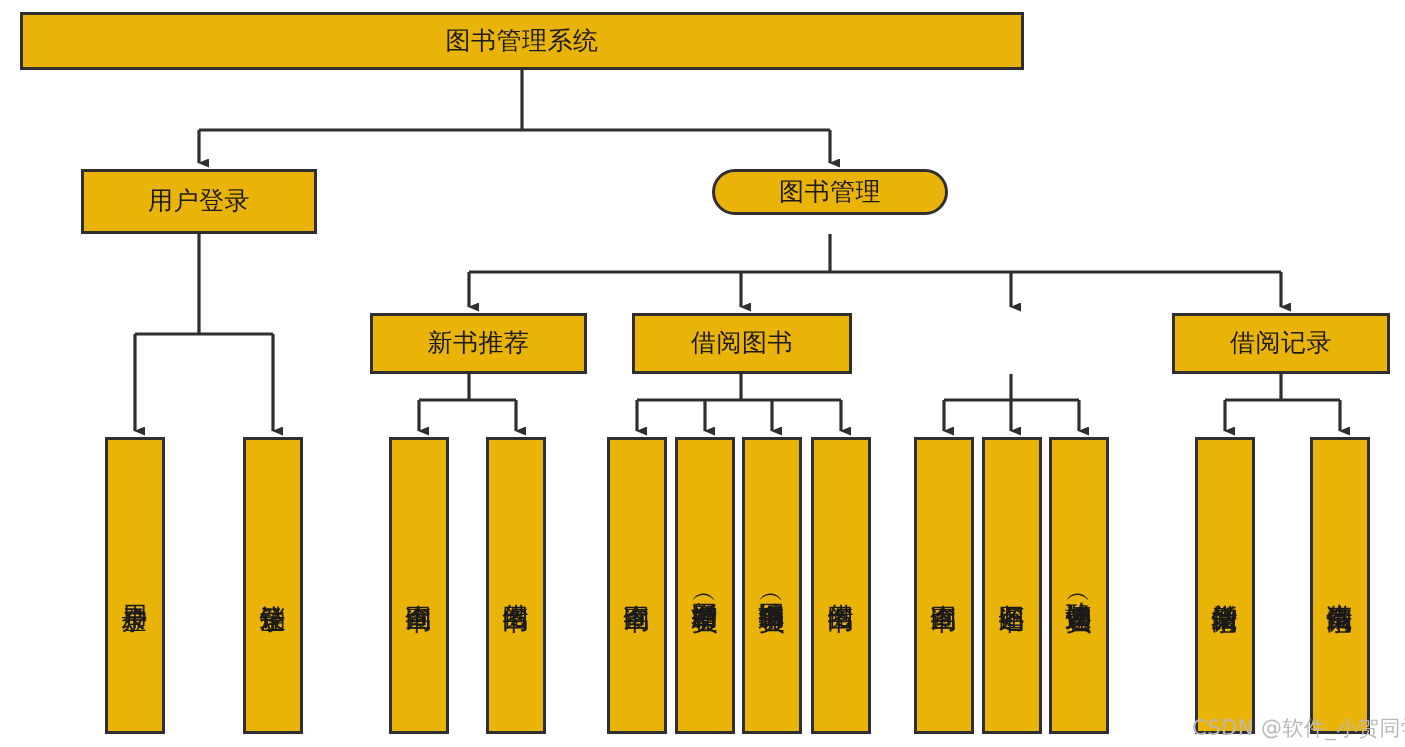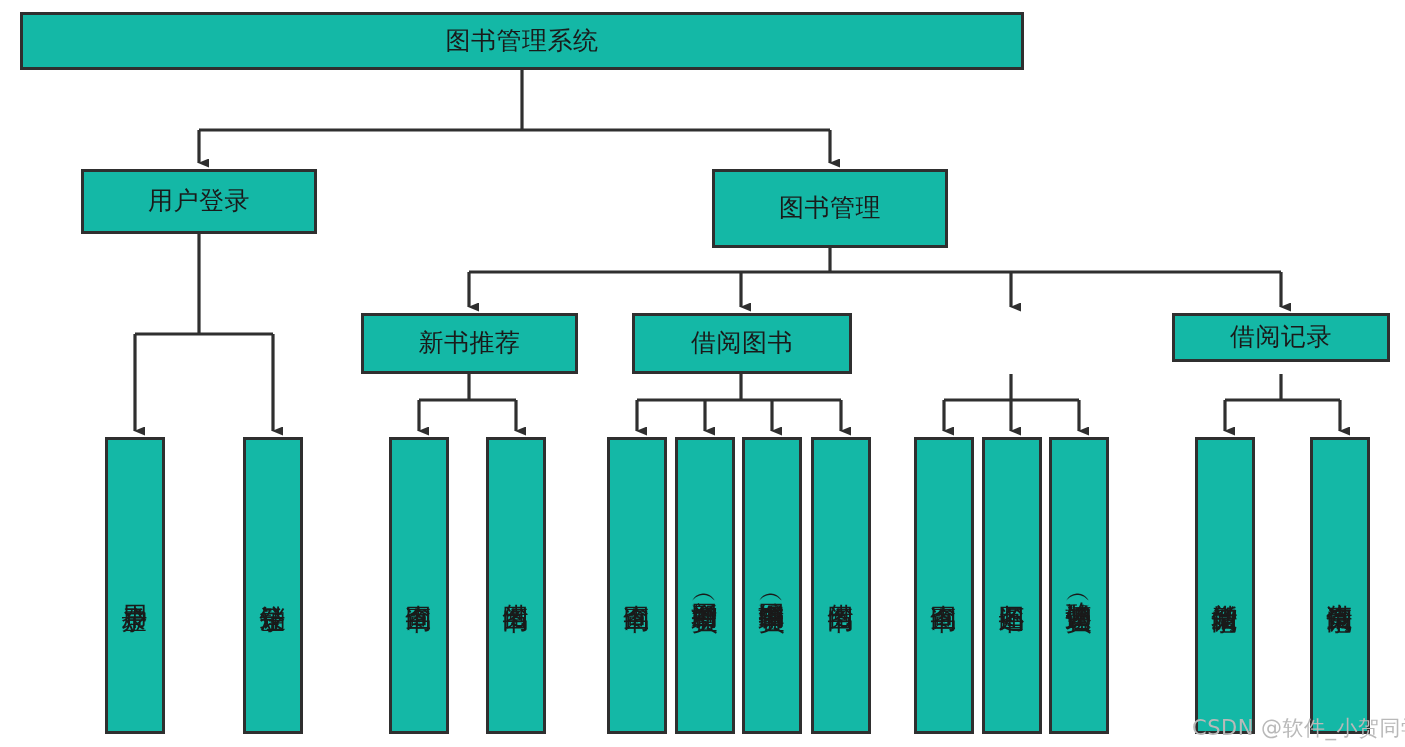--- a/index.html
+++ b/index.html
@@ -23,21 +23,21 @@
     left: 0;
     top: 0;
     width: 1405px;
     height: 747px;
     pointer-events: none;
   }
   .node {
     position: absolute;
     box-sizing: border-box;
     border: 3px solid #2f2f2f;
-    background: #14b8a6;
+    background: #eab308;
     display: flex;
     align-items: center;
     justify-content: center;
     color: #1a1a1a;
   }
   .node .lbl {
     display: block;
     text-align: center;
     line-height: 1.06;
     letter-spacing: 0.5px;
@@ -132,34 +132,34 @@
   </svg>
 
   <div class="node horiz root" style="left:20px; top:12px; width:1004px; height:58px;">
     <span class="lbl">图书管理系统</span>
   </div>
 
   <div class="node horiz" style="left:81px; top:169px; width:236px; height:65px;">
     <span class="lbl">用户登录</span>
   </div>
 
-  <div class="node horiz" style="left:712px; top:169px; width:236px; height:79px;">
+  <div class="node horiz" style="left:712px; top:169px; width:236px; height:46px;border-radius:26px;">
     <span class="lbl">图书管理</span>
   </div>
 
-  <div class="node horiz" style="left:361px; top:313px; width:217px; height:61px;">
+  <div class="node horiz" style="left:370px; top:313px; width:217px; height:61px;">
     <span class="lbl">新书推荐</span>
   </div>
 
   <div class="node horiz" style="left:632px; top:313px; width:220px; height:61px;">
     <span class="lbl">借阅图书</span>
   </div>
 
 
-  <div class="node horiz" style="left:1172px; top:313px; width:218px; height:49px;">
+  <div class="node horiz" style="left:1172px; top:313px; width:218px; height:61px;">
     <span class="lbl">借阅记录</span>
   </div>
 
   <div class="node vert" style="left:105px; top:437px; width:60px; height:297px;">
     <span class="lbl">用户登录</span>
   </div>
 
   <div class="node vert" style="left:243px; top:437px; width:60px; height:297px;">
     <span class="lbl">注销登录</span>
   </div>

